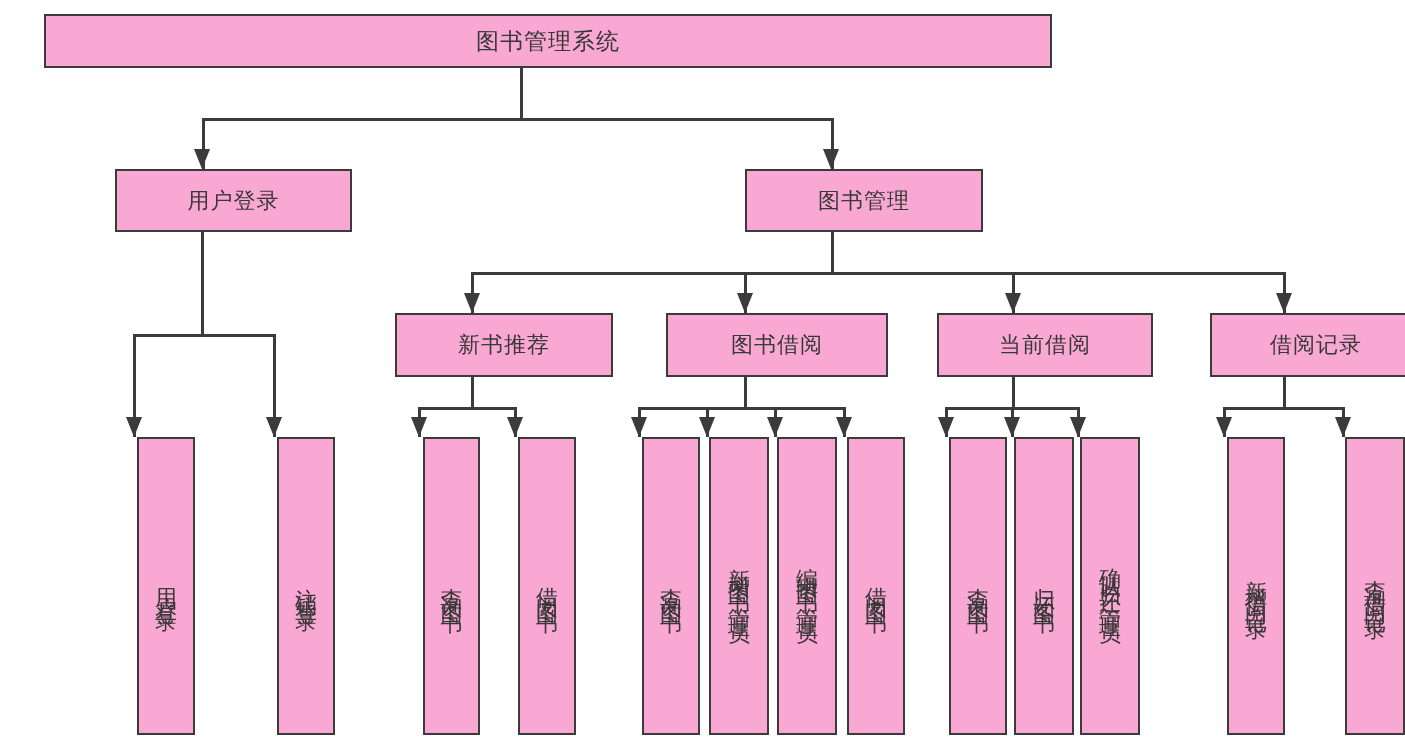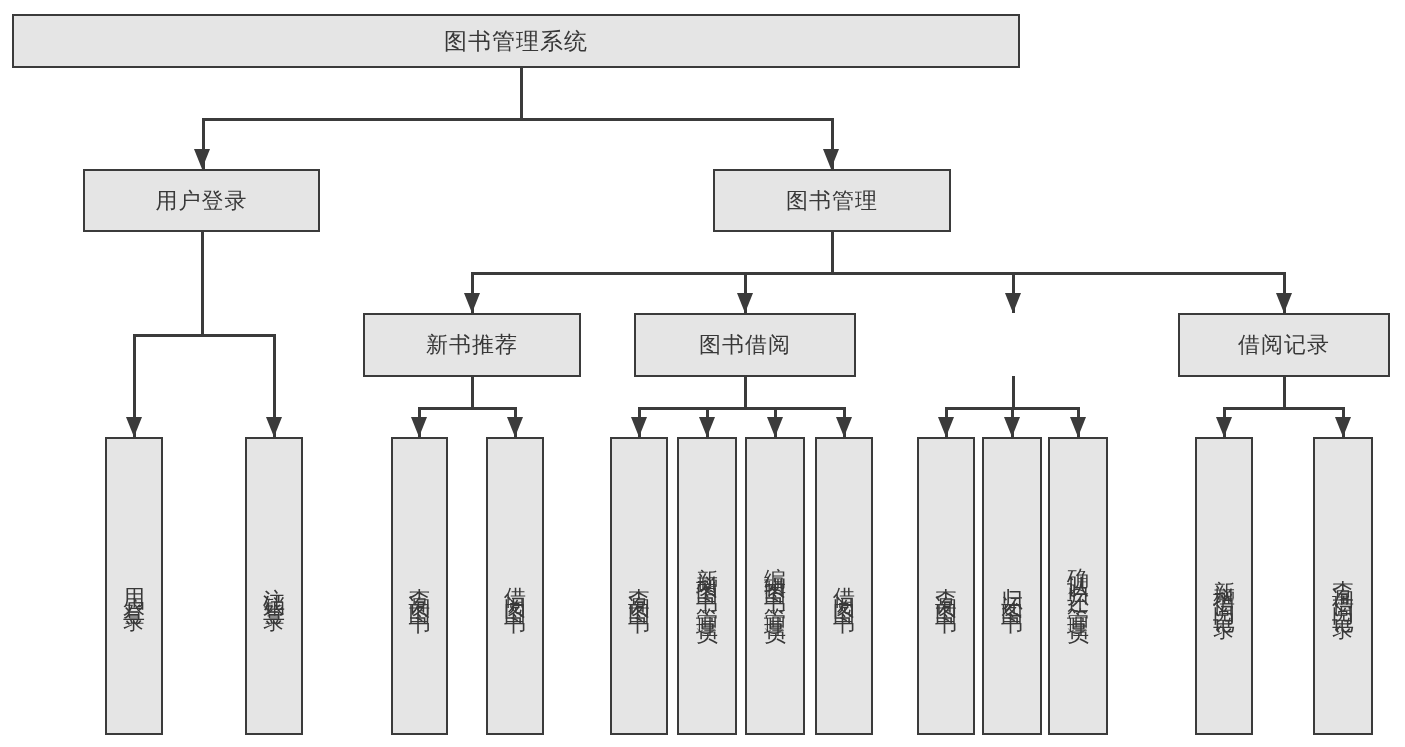--- a/index.html
+++ b/index.html
@@ -14,23 +14,24 @@
     width:1405px;height:747px;
     background:var(--bg);
     font-family:"Liberation Sans",sans-serif;
     color:var(--text);
     overflow:hidden;
   }
   .node{
     position:absolute;
     box-sizing:border-box;
     border:2.5px solid var(--line);
-    background:#e5e5e5;
+    background:#f9a8d4;
     display:flex;align-items:center;justify-content:center;
     text-align:center;
+    margin-left:32px;
   }
   .hbox{font-size:22px;letter-spacing:1px;}
   .rootbox{font-size:23px;}
   .leaf{
     writing-mode:vertical-rl;
     text-orientation:mixed;
     font-size:22px;
     letter-spacing:8px;
     line-height:1;
   }
@@ -128,20 +129,23 @@
   <div class="node hbox" style="left:713px;top:169px;width:238px;height:63px;text-align:right;">
     <span>图书管理</span>
   </div>
 
   <div class="node hbox" style="left:363px;top:313px;width:218px;height:64px;">
     <span>新书推荐</span>
   </div>
   <div class="node hbox" style="left:634px;top:313px;width:222px;height:64px;">
     <span>图书借阅</span>
   </div>
+  <div class="node hbox" style="left:905px;top:313px;width:216px;height:64px;">
+    <span>当前借阅</span>
+  </div>
   <div class="node hbox" style="left:1178px;top:313px;width:212px;height:64px;">
     <span>借阅记录</span>
   </div>
 
   <div class="node leaf" style="left:105px;top:437px;width:58px;height:298px;">
     <span>用户登录</span>
   </div>
   <div class="node leaf" style="left:245px;top:437px;width:58px;height:298px;">
     <span>注销登录</span>
   </div>

